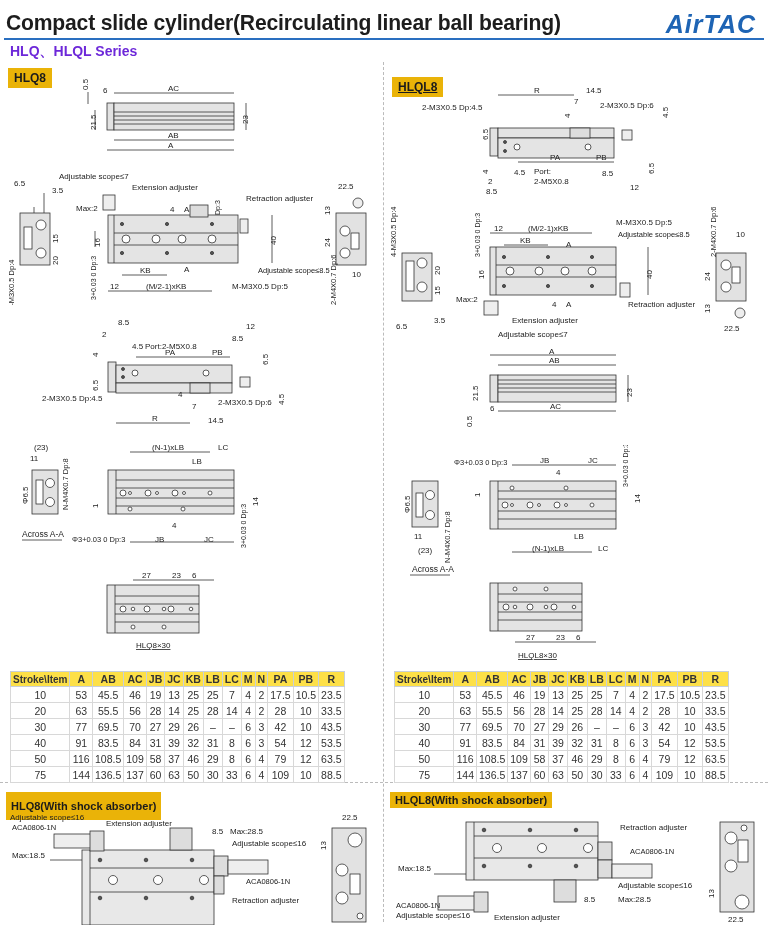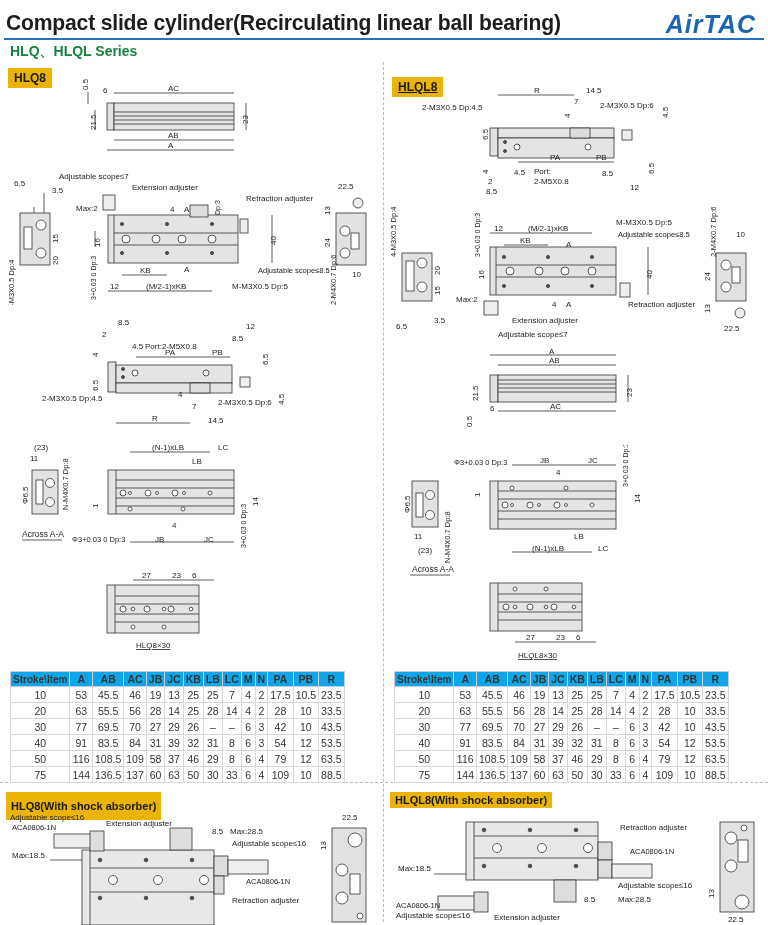--- a/index.html
+++ b/index.html
@@ -3,32 +3,32 @@
 <meta charset="utf-8">
 <style>
   * { box-sizing: border-box; margin: 0; padding: 0; }
   html, body { width: 768px; height: 925px; background: #fff; overflow: hidden; }
   body { font-family: "Liberation Sans", sans-serif; color: #222; position: relative; }
 
   .hdr { position: absolute; left: 0; top: 8px; width: 768px; height: 56px; }
   .hdr-title { position: absolute; left: 6px; top: 2px; font-size: 22px; font-weight: bold; color: #1d1d1d; letter-spacing: -0.2px; white-space: nowrap; transform: scaleX(0.96); transform-origin: left; }
   .hdr-logo { position: absolute; right: 12px; top: 2px; font-size: 25px; font-weight: bold; color: #1e64b4; letter-spacing: 1px; font-style: italic; }
   .hdr-rule { position: absolute; left: 4px; right: 4px; top: 30px; height: 2px; background: #2a6fc0; }
-  .hdr-sub { position: absolute; left: 10px; top: 35px; font-size: 14px; font-weight: bold; color: #15803d; }
+  .hdr-sub { position: absolute; left: 10px; top: 35px; font-size: 14px; font-weight: bold; color: #6d28d9; }
 
   .vdiv { position: absolute; left: 383px; top: 62px; width: 0; height: 860px; border-left: 1px dashed #bbb; }
   .hdiv { position: absolute; left: 0; top: 782px; width: 768px; height: 0; border-top: 1px dashed #bbb; }
 
   .tag { position: absolute; background: #eab308; font-weight: bold; font-size: 12px; color: #1b1b1b; padding: 3px 6px; }
 
   .panel { position: absolute; }
   svg text { font-family: "Liberation Sans", sans-serif; fill: #222; }
 
   table.spec { position: absolute; border-collapse: collapse; font-size: 10.5px; }
-  table.spec th { background: #0ea5e9; font-weight: bold; color: #333; padding: 1px 2px; border: 1px solid #c7cfd9; text-align: center; height: 15px; }
+  table.spec th { background: #fde047; font-weight: bold; color: #333; padding: 1px 2px; border: 1px solid #c7cfd9; text-align: center; height: 15px; }
   table.spec td { padding: 0 2px; border: 1px solid #d8d8d8; text-align: center; height: 16px; color: #333; }
   table.spec th:first-child { min-width: 58px; font-size: 10px; }
 </style>
 </head>
 <body>
 
 <div class="hdr">
   <div class="hdr-title">Compact slide cylinder(Recirculating linear ball bearing)</div>
   <div class="hdr-logo">AirTAC</div>
   <div class="hdr-rule"></div>

